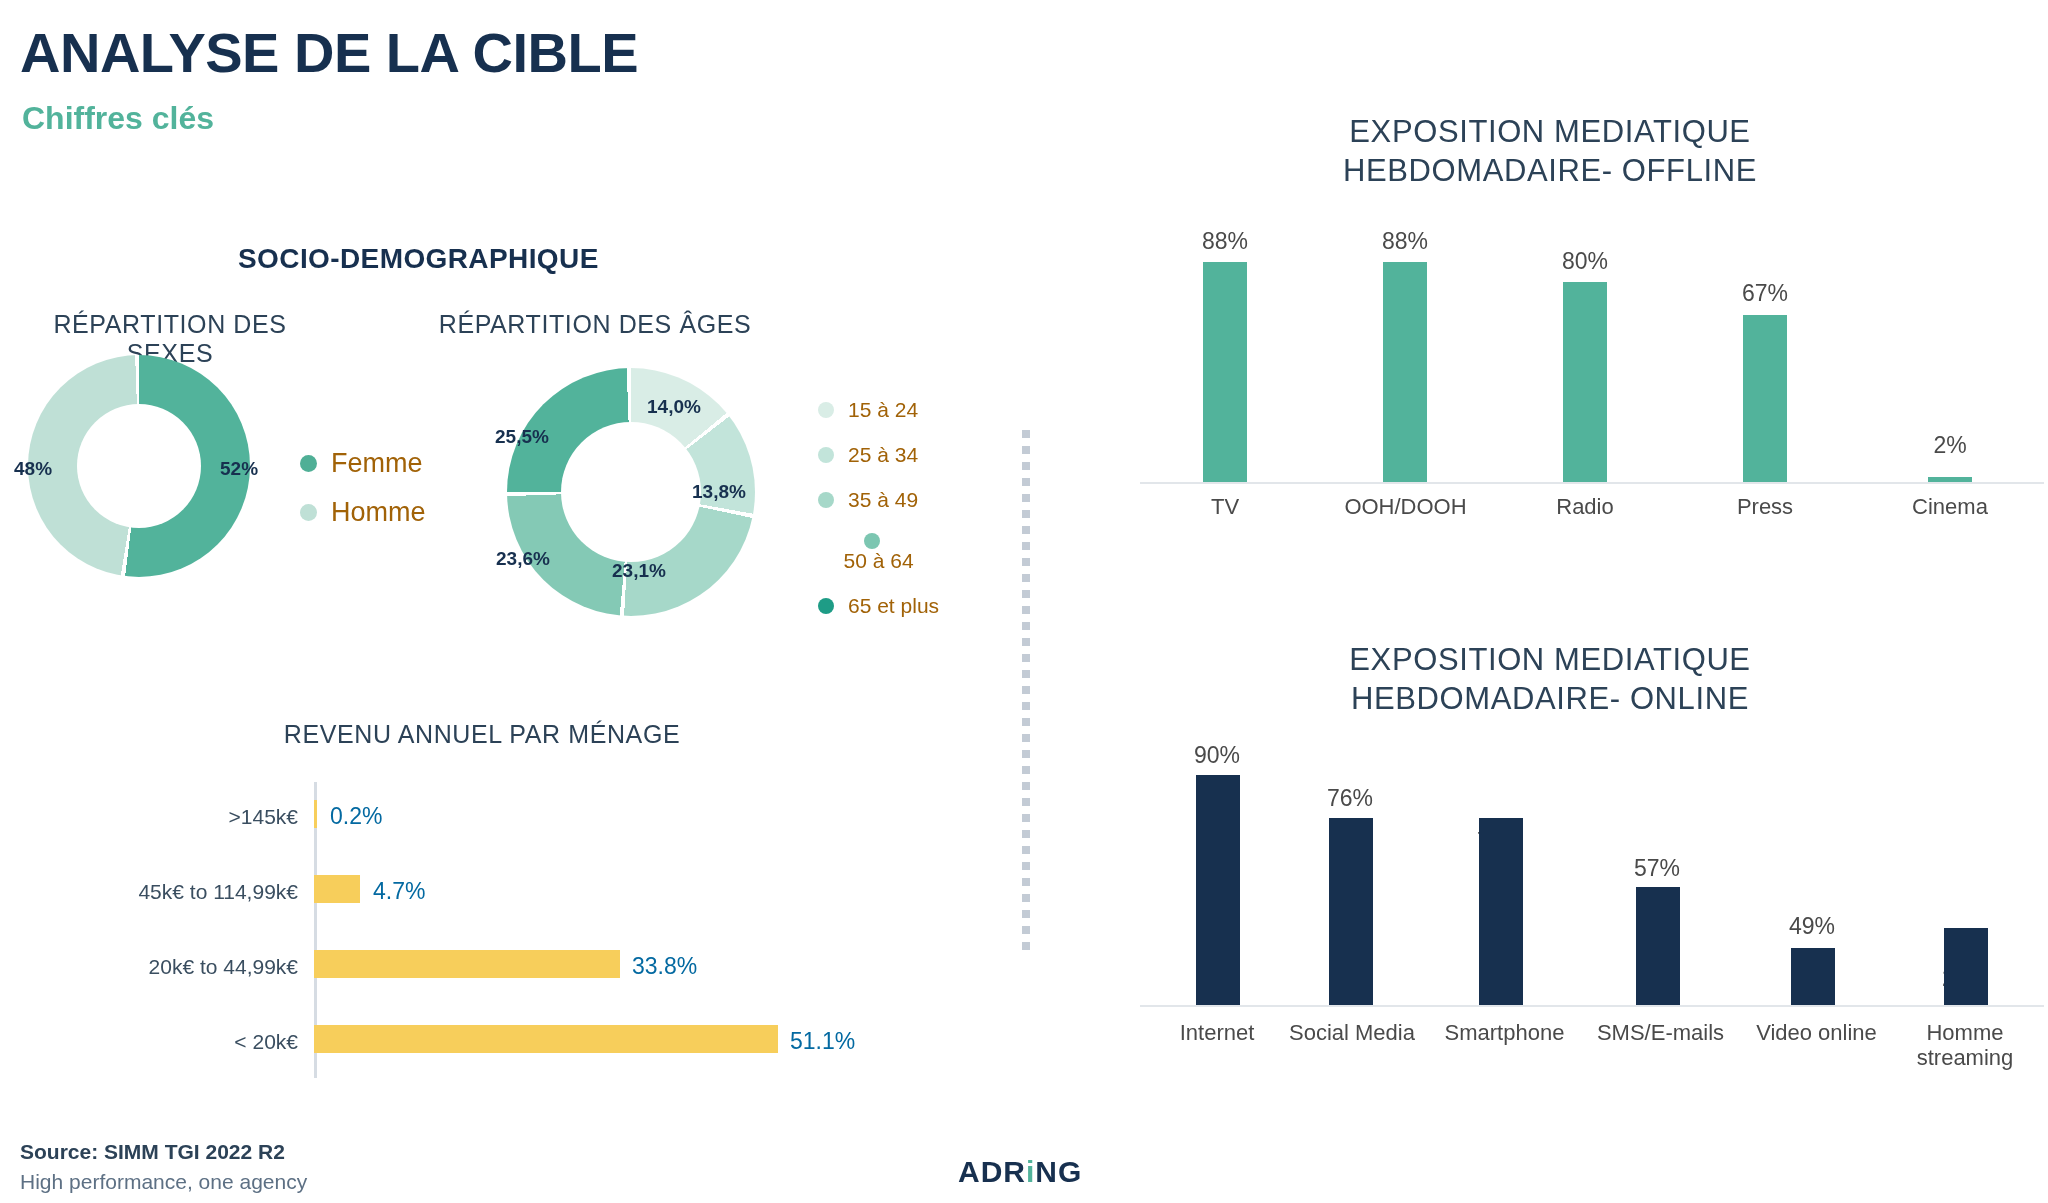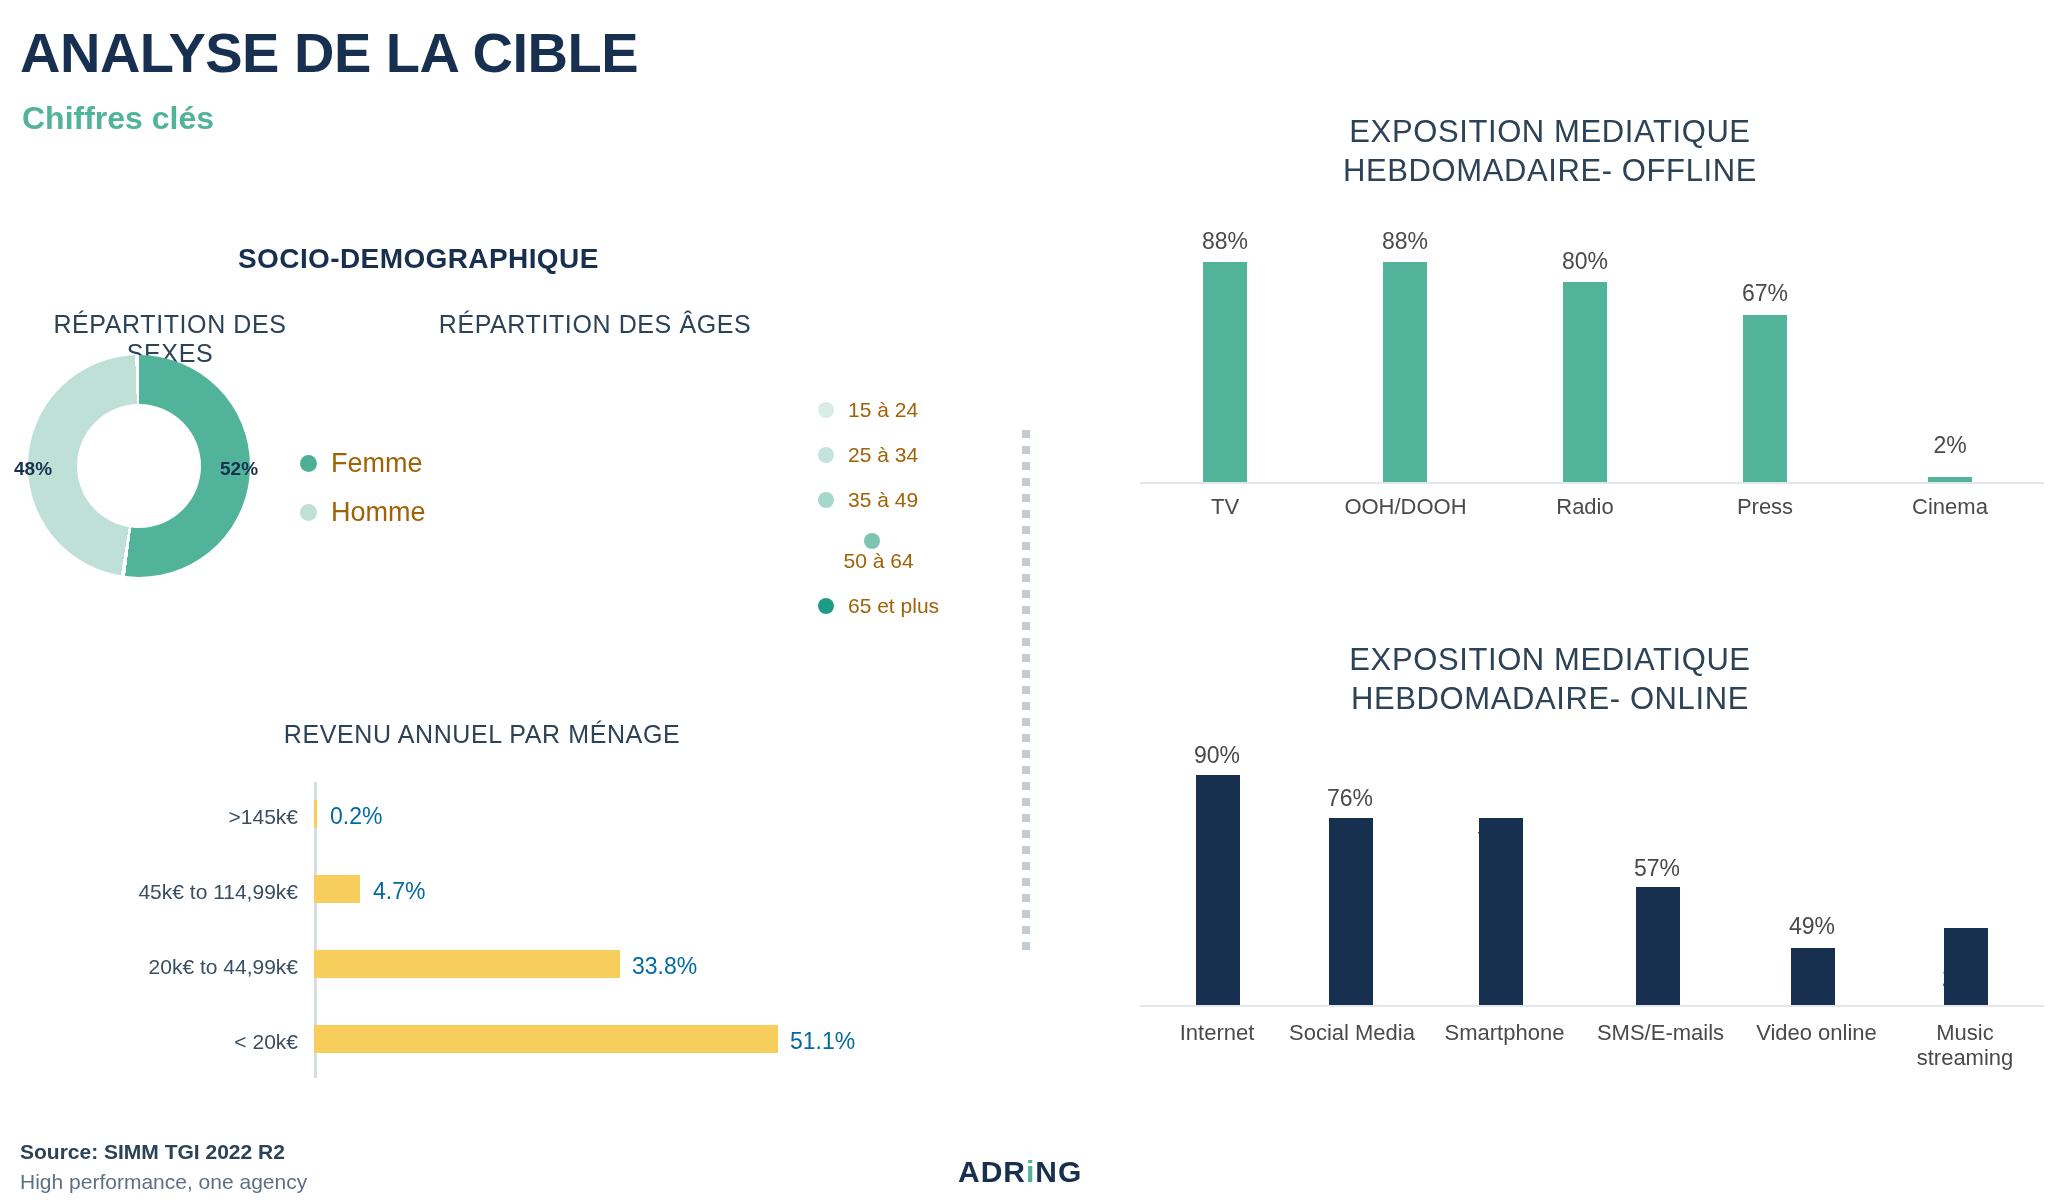--- a/index.html
+++ b/index.html
@@ -125,20 +125,36 @@
       <span class="legend-dot" style="width:17px;height:17px;background:#4FAF96;"></span>
       <span class="legend-label" style="font-size:27px;">Femme</span>
     </div>
     <div class="legend-row">
       <span class="legend-dot" style="width:17px;height:17px;background:#BFE0D6;"></span>
       <span class="legend-label" style="font-size:27px;">Homme</span>
     </div>
   </div>
 
   <div class="chart-title" style="left:430px; top:310px; width:330px;">RÉPARTITION DES ÂGES</div>
+  <div class="donut-wrap" style="left:507px; top:368px;">
+    <div class="donut" style="width:248px;height:248px;
+                background:conic-gradient(
+                  #D9EDE6 0deg 50.4deg, #fff 50.4deg 52.4deg,
+                  #C2E4DA 52.4deg 100.1deg, #fff 100.1deg 102.1deg,
+                  #A6D8C9 102.1deg 183.2deg, #fff 183.2deg 185.2deg,
+                  #84C9B5 185.2deg 268.1deg, #fff 268.1deg 270.1deg,
+                  #52B39B 270.1deg 358deg, #fff 358deg 360deg);">
+      <div class="hole" style="width:140px;height:140px;"></div>
+    </div>
+    <div class="slice-label" style="left:140px; top:28px;">14,0%</div>
+    <div class="slice-label" style="left:185px; top:113px;">13,8%</div>
+    <div class="slice-label" style="left:105px; top:192px;">23,1%</div>
+    <div class="slice-label" style="left:-11px; top:180px;">23,6%</div>
+    <div class="slice-label" style="left:-12px; top:58px;">25,5%</div>
+  </div>
   <div class="legend" style="left:818px; top:398px;">
     <div class="legend-row" style="margin-bottom:21px;">
       <span class="legend-dot" style="width:16px;height:16px;background:#D9EDE6;"></span>
       <span class="legend-label" style="font-size:21px;">15 à 24</span>
     </div>
     <div class="legend-row" style="margin-bottom:21px;">
       <span class="legend-dot" style="width:16px;height:16px;background:#C2E4DA;"></span>
       <span class="legend-label" style="font-size:21px;">25 à 34</span>
     </div>
     <div class="legend-row" style="margin-bottom:21px;">
@@ -222,19 +238,19 @@
   <div class="vbar-val" style="left:1592px; top:855px; width:130px;">57%</div>
   <div class="vbar" style="left:1636px; top:887px; width:44px; height:118px; background:#17304F;"></div>
   <div class="vbar-cat" style="left:1578px; top:1020px; width:165px;">SMS/E-mails</div>
 
   <div class="vbar-val" style="left:1747px; top:913px; width:130px;">49%</div>
   <div class="vbar" style="left:1791px; top:948px; width:44px; height:57px; background:#17304F;"></div>
   <div class="vbar-cat" style="left:1734px; top:1020px; width:165px;">Video online</div>
 
   <div class="vbar-val" style="left:1900px; top:965px; width:130px;">29%</div>
   <div class="vbar" style="left:1944px; top:928px; width:44px; height:77px; background:#17304F;"></div>
-  <div class="vbar-cat" style="left:1900px; top:1020px; width:130px;">Music streaming</div>
+  <div class="vbar-cat" style="left:1900px; top:1020px; width:130px;">Homme streaming</div>
 
   <div class="footer-source">Source: SIMM TGI 2022 R2</div>
   <div class="footer-tag">High performance, one agency</div>
   <div class="logo"><span>ADR</span><span class="accent">i</span><span>NG</span></div>
 
 </div>
 
 </body></html>

